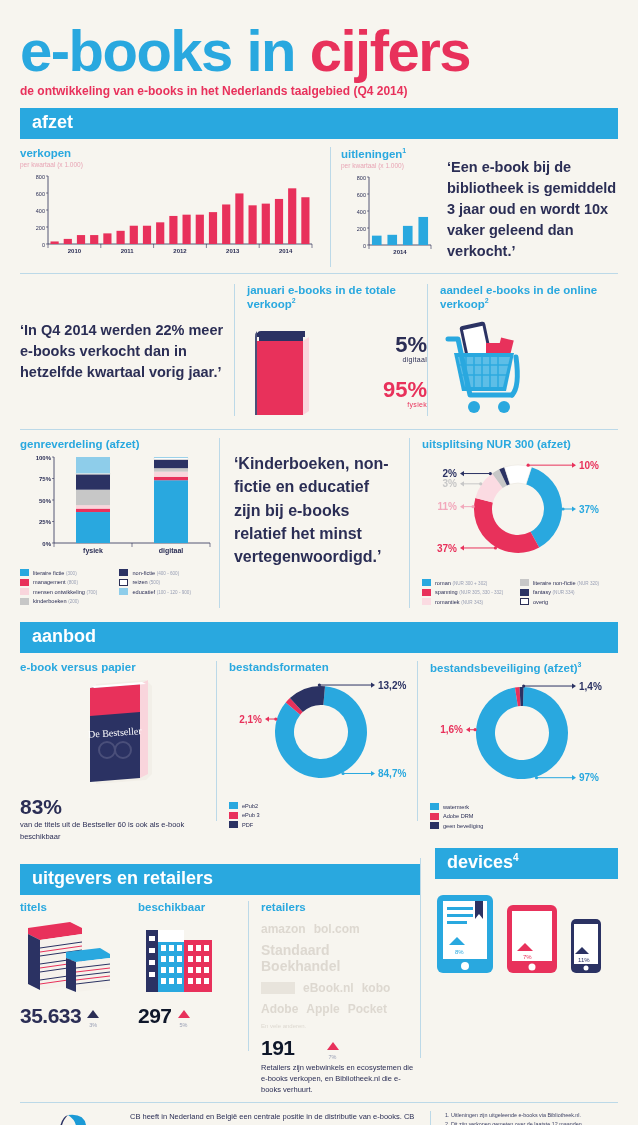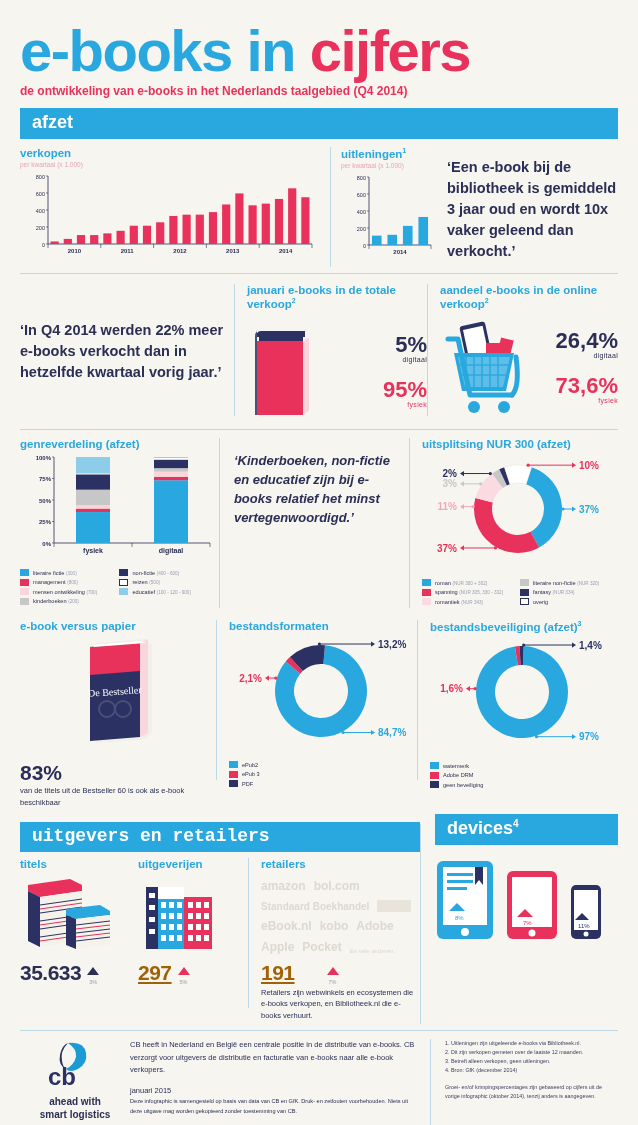--- a/index.html
+++ b/index.html
@@ -27,21 +27,21 @@
   }
 
   .hr { border-top: 1px solid #bcd9e8; }
   .vr { border-left: 1px solid #bcd9e8; }
 
   .sectitle { color: #29a8df; font-size: 11.5px; font-weight: bold; line-height: 1.15; }
   .sectitle sup { font-size: 7px; }
   .secsub { color: #e8a5b5; font-size: 6.5px; margin-top: 1px; }
 
   .quote { font-size: 14.5px; font-weight: bold; line-height: 1.45; color: #2b2e55; }
-  .quote.sm { font-size: 13px; font-style: italic; }
+  .quote.sm { font-size: 16px; }
 
   
   .row { display: flex; }
 
   
   .afzet-row { display: flex; padding: 8px 0 6px; }
   .afzet-left { width: 310px; padding-right: 8px; }
   .afzet-mid { width: 104px; padding-left: 10px; }
   .afzet-quote { flex: 1; padding-left: 12px; padding-top: 10px; }
 
@@ -78,21 +78,21 @@
 
   
   .pub-area { display: flex; }
   .pub-left { width: 400px; }
   .pub-right { flex: 1; padding-left: 14px; }
   .pub-cols { display: flex; padding-top: 6px; }
   .pc1 { width: 118px; }
   .pc2 { width: 110px; }
   .pc3 { flex: 1; padding-left: 12px; }
   .num-big { font-size: 21px; font-weight: bold; letter-spacing: -.5px; }
-  .num-big.red { color: #a16207; text-decoration: underline; }
+  .num-big.red { color: #0f172a; }
   .arrow-up { display:inline-block; width:0;height:0;border-left:6px solid transparent;border-right:6px solid transparent; vertical-align: middle; }
   .arrow-up.navy { border-bottom: 8px solid #2b2e55; }
   .arrow-up.red  { border-bottom: 8px solid #e8315b; }
   .delta { font-size: 5.5px; color: #9aa0b5; }
   .logo-grid { display:flex; flex-wrap: wrap; align-items:center; }
   .logo { color: #ddd8d0; font-size: 12px; font-weight: bold; margin: 0 8px 7px 0; }
 
   
   .dev-nums { display: flex; padding-top: 6px; }
   .dev-n { width: 33%; }
@@ -276,26 +276,20 @@
               <line x1="50" y1="40" x2="50" y2="70"></line>
             <line x1="58" y1="40" x2="58" y2="70"></line>
             <line x1="19" y1="48" x2="69" y2="48"></line>
               <line x1="21" y1="58" x2="67" y2="58"></line>
           </g>
           <path d="M8 22 L18 22 L30 78 L72 78" stroke="#29a8df" stroke-width="5" fill="none" stroke-linecap="round" stroke-linejoin="round"></path>
           <path d="M72 78 Q80 70 76 40" stroke="#29a8df" stroke-width="5" fill="none" stroke-linecap="round"></path>
           <circle cx="34" cy="90" r="6" fill="#29a8df"></circle>
           <circle cx="64" cy="90" r="6" fill="#29a8df"></circle>
         </svg>
-        <div style="margin-left:4px; text-align:right; flex:1;">
-          <div class="pct-big">26,4%</div>
-          <div class="pct-lbl">digitaal</div>
-          <div class="pct-big red" style="margin-top:16px;">73,6%</div>
-          <div class="pct-lbl red">fysiek</div>
-        </div>
       </div>
     </div>
   </div>
 
   <div class="hr"></div>
 
   <div class="genre-row">
 
     <div class="genre-left">
       <div class="sectitle">genreverdeling (afzet)</div>
@@ -446,38 +440,39 @@
             </div>
             <div class="lg">
               <span class="sw" style="background: rgb(255, 255, 255); border: 1px solid rgb(43, 46, 85);"></span>
               <span class="lgtxt">overig</span>
             </div>
           </div>
         </div>
     </div>
   </div>
 
+  <div class="band">aanbod</div>
 
   <div class="aanbod-row">
 
     <div class="ab1">
       <div class="sectitle">e-book versus papier</div>
       <div style="display:flex; justify-content:center; margin-top:4px;">
         <svg width="84" height="106" viewBox="0 0 84 106">
           <path d="M20 6 L70 2 L76 8 L76 96 L70 102 L20 106 Z" fill="#f2efe8"></path>
           <path d="M14 10 L64 6 L64 100 L14 104 Z" fill="#2b3263"></path>
           <path d="M14 10 L64 6 L64 34 L14 38 Z" fill="#e8315b"></path>
           <path d="M64 6 L72 2 L72 96 L64 100 Z" fill="#f9d5dc"></path>
           <path d="M16 8 L66 4 L70 6 L18 10 Z" fill="#ffffff"></path>
           <text x="39" y="58" font-family="Liberation Serif, serif" font-size="10" fill="#ffffff" text-anchor="middle" transform="rotate(-4 39 58)">De Bestseller</text>
           <circle cx="31" cy="72" r="8" fill="none" stroke="#4a4f7a" stroke-width="2"></circle>
           <circle cx="47" cy="72" r="8" fill="none" stroke="#4a4f7a" stroke-width="2"></circle>
         </svg>
       </div>
-      <div class="stat-big" style="margin-top:18px;">83%</div>
+      <div class="stat-big" style="margin-top:11px;">83%</div>
       <div class="stat-txt">van de titels uit de Bestseller 60 is ook als e-book beschikbaar</div>
     </div>
 
     <div class="vr" style="height:160px"></div>
 
     <div class="ab2">
       <div class="sectitle">bestandsformaten</div>
       <svg width="188" height="120" viewBox="0 0 188 120">
         <g id="bf-slices">
             <path d="M 96.00916416639228 12.175043887779708 A 46 46 0 1 1 56.72070494166429 28.48100035253753 L 71.29258768315077 40.67363064170681 A 27 27 0 1 0 94.35320505418677 31.10274315152287 Z" fill="#29a8df"></path>
@@ -556,21 +551,21 @@
               <span class="sw" style="background: rgb(43, 50, 99);"></span>
               <span class="lgtxt">geen beveiliging</span>
             </div>
           </div>
         </div>
     </div>
   </div>
 
   <div class="pub-area">
     <div class="pub-left">
-      <div class="band" style="margin-top:8px;font-family:Liberation Mono, monospace;">uitgevers en retailers</div>
+      <div class="band" style="margin-top:16px;">uitgevers en retailers</div>
       <div class="pub-cols">
         <div class="pc1">
           <div class="sectitle">titels</div>
           <svg width="100" height="82" viewBox="0 0 100 82" style="margin-top:4px;">
             <g>
               <path d="M8 10 L50 4 L62 10 L62 16 L20 22 L8 16 Z" fill="#e8315b"></path>
               <path d="M8 16 L20 22 L20 72 L8 66 Z" fill="#2b3263"></path>
               <path d="M20 22 L62 16 L62 66 L20 72 Z" fill="#f5f2ec"></path>
               <g stroke="#2b3263" stroke-width="1">
                 <line x1="20" y1="30" x2="62" y2="24"></line>
@@ -603,21 +598,21 @@
           <div style="display:flex; align-items:flex-end;">
             <span class="num-big">35.633</span>
             <span style="margin-left:6px; text-align:center;">
               <span class="arrow-up navy"></span>
               <span class="delta" style="display:block;">3%</span>
             </span>
           </div>
         </div>
 
         <div class="pc2">
-          <div class="sectitle">uitgeverijen</div>
+          <div class="sectitle">beschikbaar</div>
           <svg width="92" height="82" viewBox="0 0 92 82" style="margin-top:4px;">
             <rect x="8" y="12" width="12" height="62" fill="#2b3263"></rect>
             <rect x="20" y="12" width="26" height="62" fill="#ffffff"></rect>
             <rect x="20" y="24" width="26" height="50" fill="#29a8df"></rect>
             <rect x="46" y="22" width="28" height="52" fill="#e8315b"></rect>
             <g fill="#ffffff">
               <rect x="23" y="15" width="5" height="6"></rect>
                 <rect x="31" y="15" width="5" height="6"></rect>
                 <rect x="39" y="15" width="5" height="6"></rect>
               <rect x="23" y="27" width="5" height="6"></rect>
@@ -656,24 +651,24 @@
               <span class="arrow-up red"></span>
               <span class="delta" style="display:block;">5%</span>
             </span>
           </div>
         </div>
 
         <div class="vr" style="height:150px"></div>
 
         <div class="pc3">
           <div class="sectitle">retailers</div>
-          <div class="logo-grid" id="retailer-logos" style="margin-top:8px;align-items:flex-end;">
+          <div class="logo-grid" id="retailer-logos" style="margin-top:8px;">
               <div class="logo">amazon</div>
               <div class="logo">bol.com</div>
-              <div class="logo" style="font-size: 10px; line-height: 1.1;">Standaard Boekhandel</div>
+              <div class="logo" style="font-size: 14px; line-height: 1.1;">Standaard Boekhandel</div>
               <div class="logo" style="width: 34px; height: 12px; background: rgb(232, 228, 220);"></div>
               <div class="logo">eBook.nl</div>
               <div class="logo">kobo</div>
               <div class="logo">Adobe</div>
               <div class="logo">Apple</div>
               <div class="logo">Pocket</div>
               <div class="logo" style="font-size: 6px; font-weight: normal;">En vele anderen.</div>
             </div>
           <div style="display:flex; align-items:flex-end;gap:24px;">
             <span class="num-big red">191</span>

